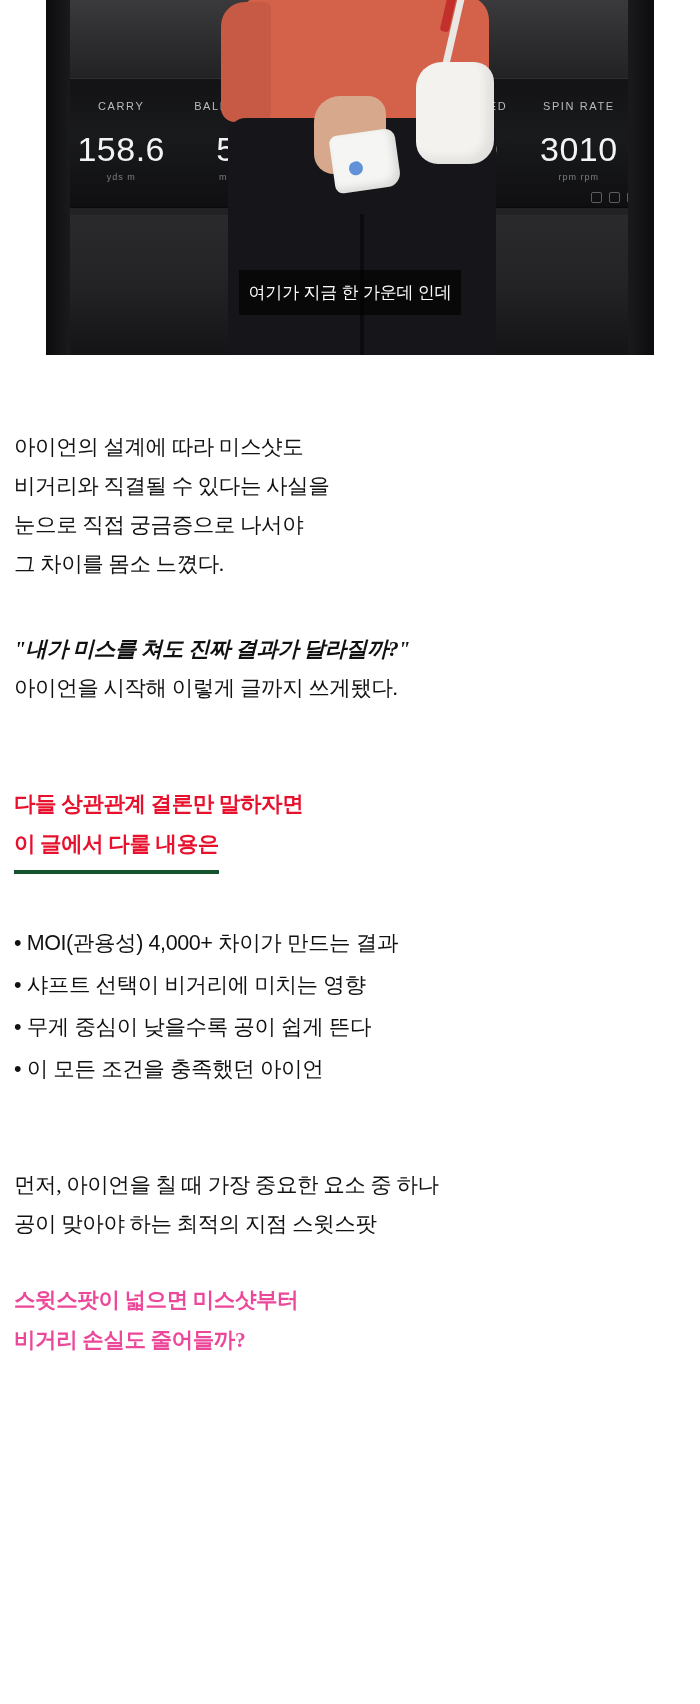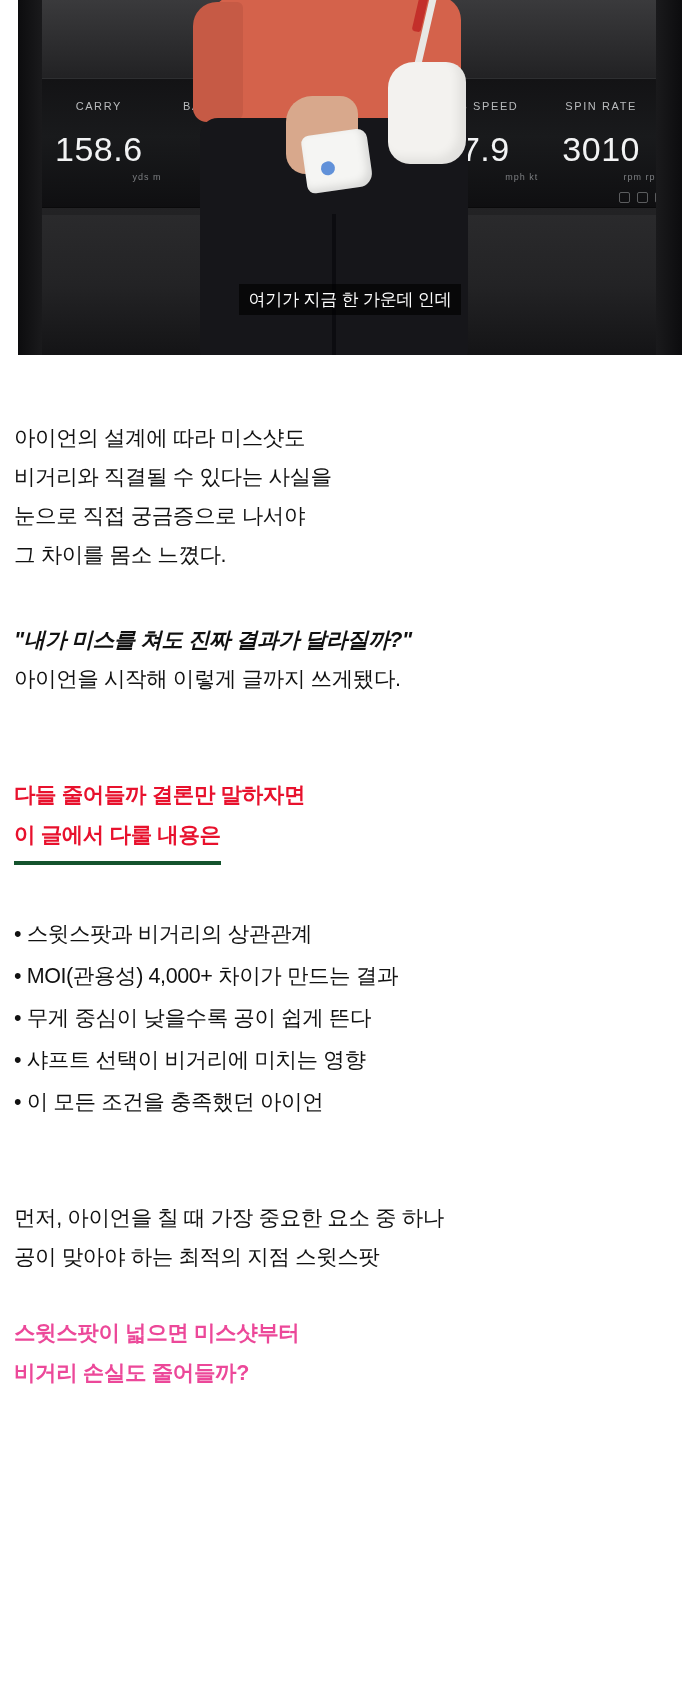--- a/index.html
+++ b/index.html
@@ -17,23 +17,23 @@
 
   .page {
     width: 700px;
     margin: 0 auto;
     position: relative;
   }
 
   
   .hero {
     position: relative;
-    width: 664px;
+    width: 608px;
     height: 355px;
-    margin: 0 auto;
+    margin: 9px auto;
     margin-top: 0;
     overflow: hidden;
     background: #1d1d1f;
   }
   .hero-bg {
     position: absolute;
     inset: 0;
     background:
       linear-gradient(to bottom, #4a4a4c 0%, #3b3b3d 22%, #2c2c2e 38%, #222224 60%, #1b1b1d 100%);
   }
@@ -80,21 +80,21 @@
   .stat-units {
     position: absolute;
     top: 172px;
     left: 0; right: 0;
     display: flex;
     padding: 0 18px;
     color: #7d7f82;
     font-size: 9px;
     letter-spacing: 1px;
   }
-  .stat-units .cell { flex: 1; text-align: right; }
+  .stat-units .cell { flex: 1; text-align: center; }
 
   
   .torso {
     position: absolute;
     left: 193px;
     top: -4px;
     width: 250px;
     height: 140px;
     background: #d4624b;
     border-radius: 24px 24px 10px 10px;
@@ -211,21 +211,21 @@
     position: absolute;
     left: 0; right: 0;
     bottom: 40px;
     text-align: center;
   }
   .caption-text {
     display: inline-block;
     background: rgba(0,0,0,0.62);
     color: #ffffff;
     font-size: 17px;
-    padding: 4px 10px;
+    padding: 11px 10px;
     letter-spacing: -0.2px;
   }
   .hero-icons {
     position: absolute;
     right: 16px;
     top: 192px;
     display: flex;
     gap: 7px;
     opacity: 0.55;
   }
@@ -233,21 +233,21 @@
     width: 11px; height: 11px;
     border: 1px solid #9a9c9e;
     border-radius: 2px;
     display: inline-block;
   }
 
   
   .article {
     padding: 0 14px;
   }
-  .blk { margin: 0; }
+  .blk { margin: 0; font-family: Liberation Serif, serif; }
   p.line {
     margin: 0;
     font-size: 21.5px;
     line-height: 39px;
     color: #111111;
     letter-spacing: -0.4px;
   }
   .gap-58 { height: 58px; }
   .gap-46 { height: 46px; }
   .gap-36 { height: 36px; }
@@ -369,31 +369,30 @@
     <div class="gap-46"></div>
 
     <div class="blk">
       <p class="quote">"내가 미스를 쳐도 진짜 결과가 달라질까?"</p>
       <p class="line">아이언을 시작해 이렇게 글까지 쓰게됐다.</p>
     </div>
 
     <div class="gap-76"></div>
 
     <div class="blk">
-      <p class="redline">다들 줄어들까 결론만 말하자면</p>
+      <p class="redline">다들 상관관계 결론만 말하자면</p>
       <p class="redline underline"><span>이 글에서 다룰 내용은</span></p>
     </div>
 
     <div class="gap-58"></div>
 
     <ul class="bullets">
-      <li>• 스윗스팟과 비거리의 상관관계</li>
       <li>• MOI(관용성) 4,000+ 차이가 만드는 결과</li>
+      <li>• 샤프트 선택이 비거리에 미치는 영향</li>
       <li>• 무게 중심이 낮을수록 공이 쉽게 뜬다</li>
-      <li>• 샤프트 선택이 비거리에 미치는 영향</li>
       <li>• 이 모든 조건을 충족했던 아이언</li>
     </ul>
 
     <div class="gap-76"></div>
 
     <div class="blk">
       <p class="line">먼저, 아이언을 칠 때 가장 중요한 요소 중 하나</p>
       <p class="line">공이 맞아야 하는 최적의 지점 스윗스팟</p>
     </div>
 

